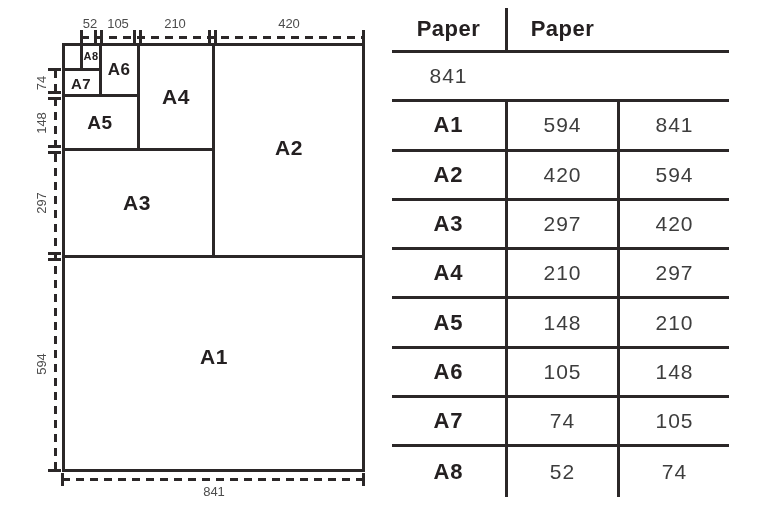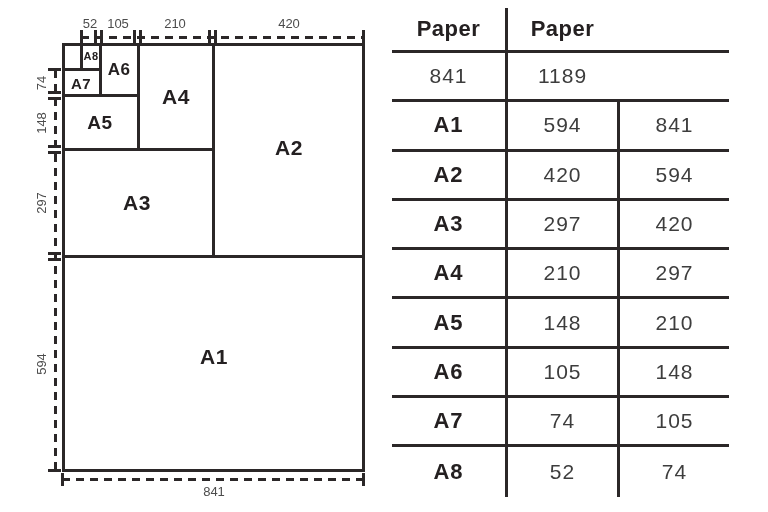--- a/index.html
+++ b/index.html
@@ -109,21 +109,20 @@
     <div class="abs plabel s11" style="left:91px;top:56px">A8</div>
   </div>
 
   <div class="abs ptable">
     <div class="trow header">
       <div class="cell c-head">Paper</div>
       <div class="cell c-head">Paper</div>
     </div>
     <div class="trow">
       <div class="cell c-num">841</div>
-      <div class="cell c-num">1189</div>
     </div>
     <div class="trow">
       <div class="cell c-paper">A1</div>
       <div class="cell c-num">594</div>
       <div class="cell c-num">841</div>
     </div>
     <div class="trow">
       <div class="cell c-paper">A2</div>
       <div class="cell c-num">420</div>
       <div class="cell c-num">594</div>

